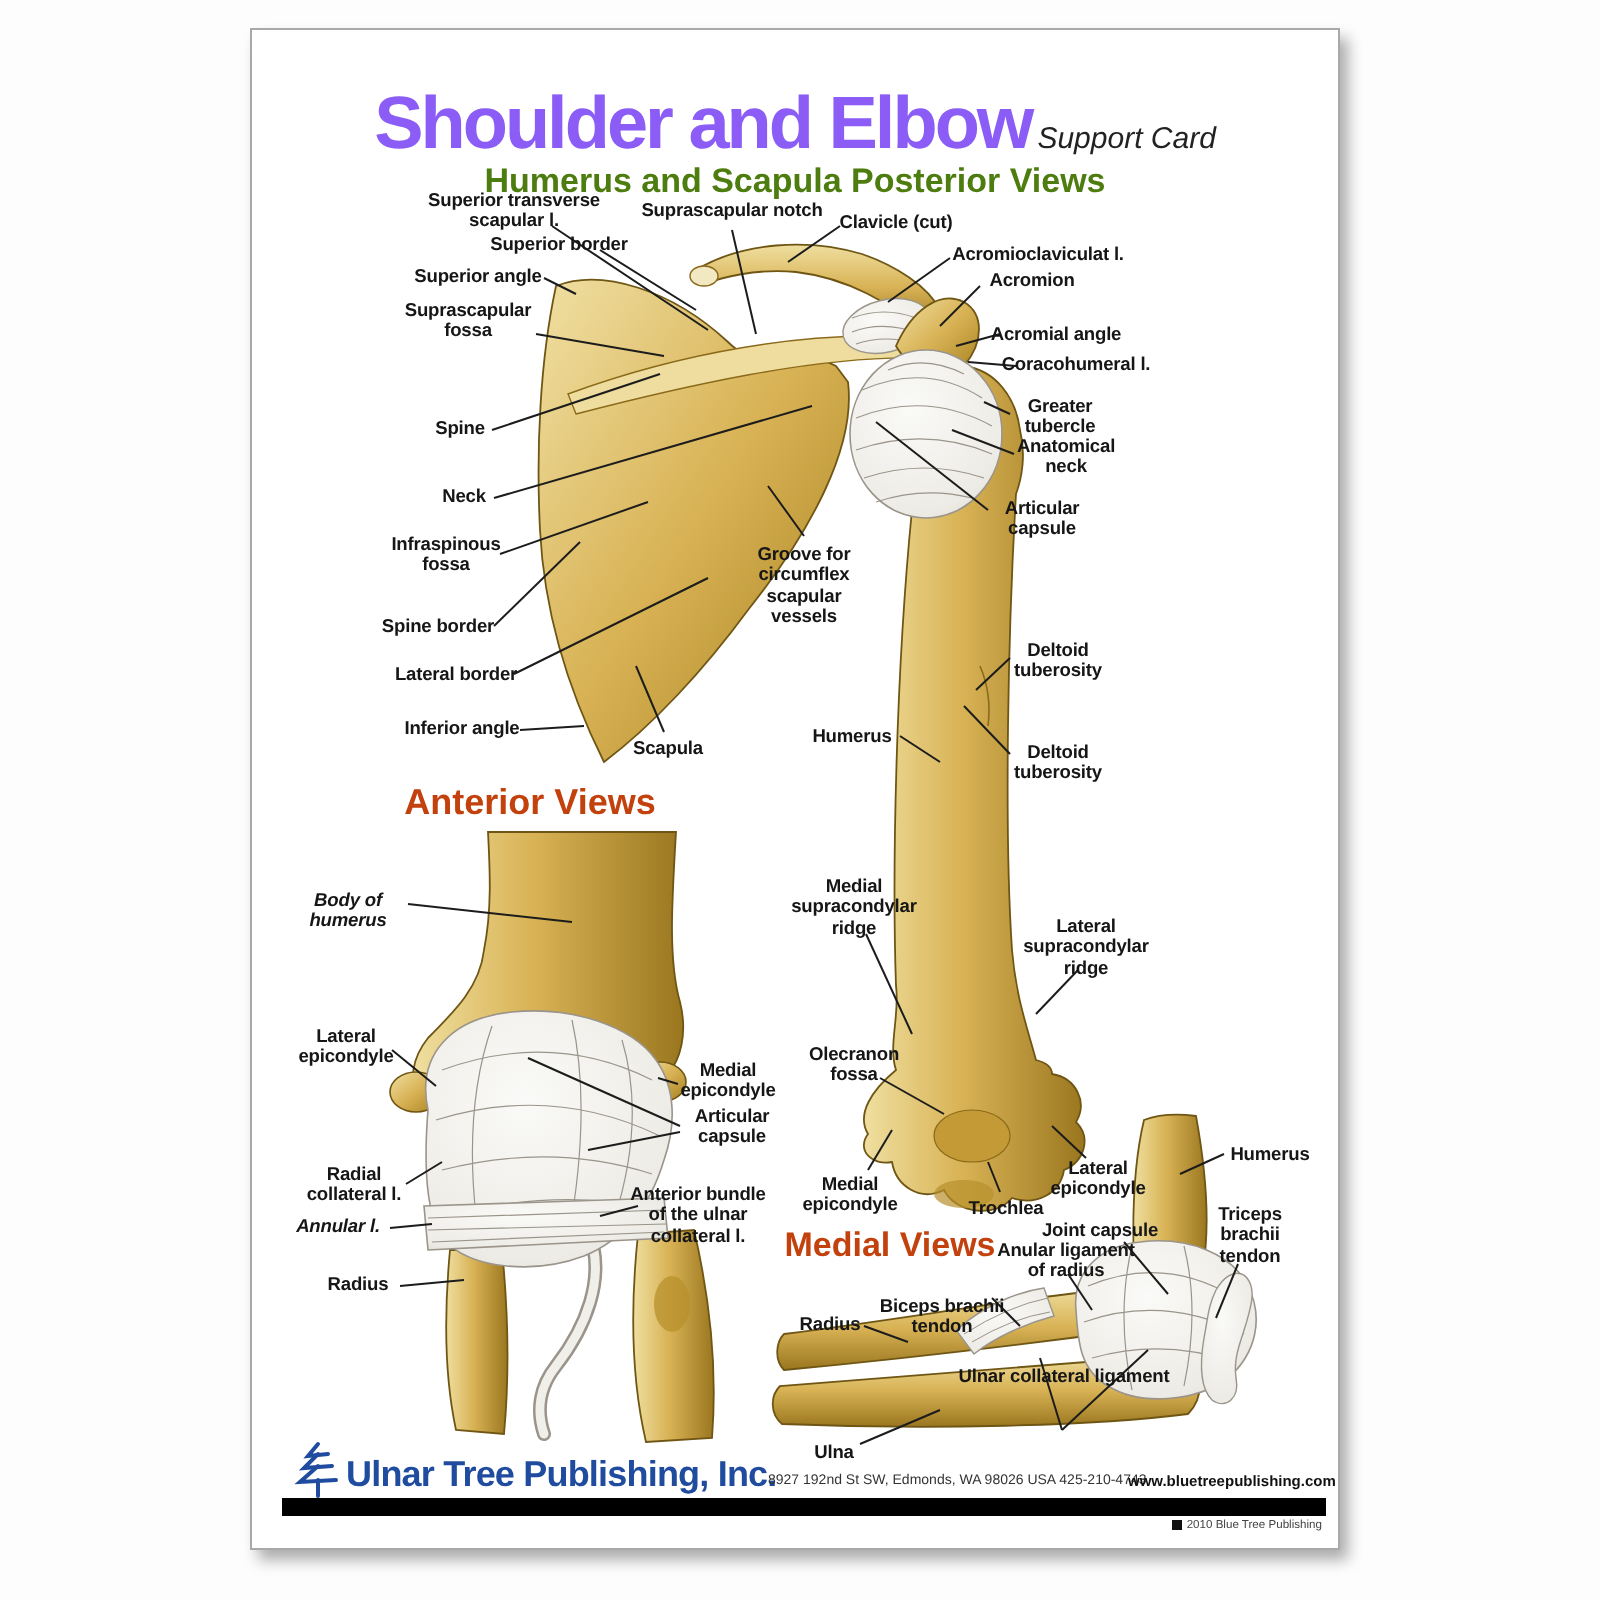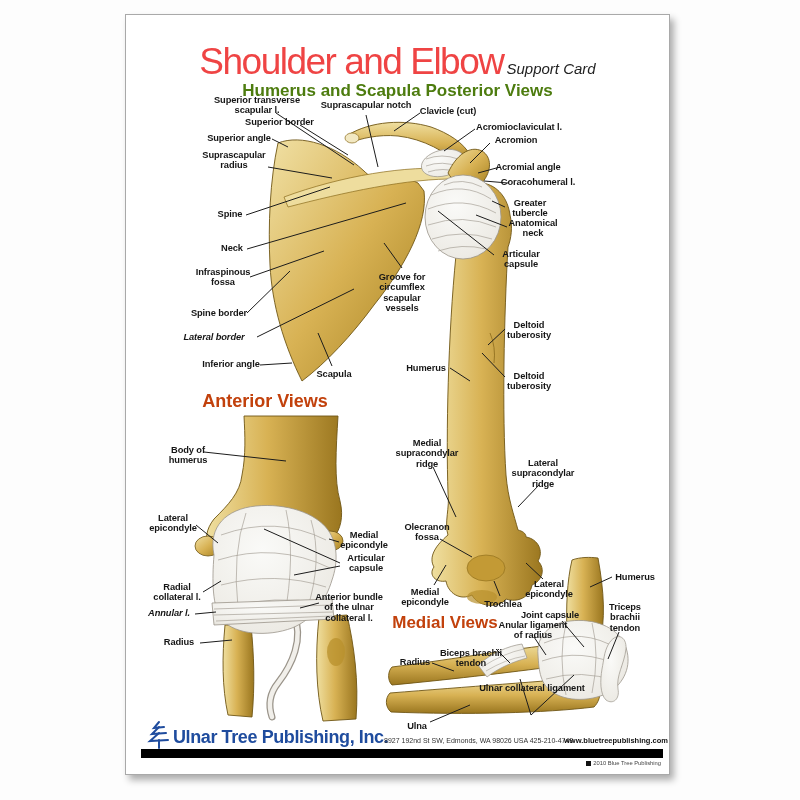--- a/index.html
+++ b/index.html
@@ -1,21 +1,21 @@
 <!DOCTYPE html>
 <html><head>
 <meta charset="utf-8">
 <style>
   html,body{margin:0;padding:0;background:#fdfdfd;}
   #stage{position:relative;width:800px;height:800px;background:#fdfdfd;overflow:hidden;
          font-family:"Liberation Sans",sans-serif;}
   #card{position:absolute;left:125px;top:14px;width:543px;height:759px;background:#ffffff;
         border:1px solid #a9a9a9;box-shadow:4px 5px 7px rgba(0,0,0,0.32);}
   #titleRow{position:absolute;left:0;top:26px;width:100%;text-align:center;white-space:nowrap;}
-  #mainTitle{font-size:37px;font-weight:normal;color:#ef4444;letter-spacing:-1.5px;}
+  #mainTitle{font-size:37px;font-weight:bold;color:#8b5cf6;letter-spacing:-1.5px;}
   #titleSuffix{font-size:15px;font-style:italic;color:#222;margin-left:3px;}
   #subtitle{position:absolute;left:0;top:66px;width:100%;text-align:center;
             font-size:17px;font-weight:bold;color:#4d7c0f;}
   .sectionHead{position:absolute;transform:translateX(-50%);font-weight:bold;color:#c2410c;white-space:nowrap;}
   #anteriorHead{font-size:18px;}
   #medialHead{font-size:17px;}
   .lbl{position:absolute;transform:translateX(-50%);text-align:center;
        font-size:9.3px;line-height:1.12;font-weight:bold;color:#161616;
        white-space:pre-line;letter-spacing:-0.1px;}
   #art{position:absolute;left:0;top:0;width:543px;height:759px;}
@@ -183,60 +183,60 @@
     <div id="labels">
         <div class="lbl" style="left: 107px; top: 80px; margin-left: 24px;">Superior transverse
 scapular l.</div>
         <div class="lbl" style="left: 240px; top: 85px;">Suprascapular notch</div>
         <div class="lbl" style="left: 322px; top: 91px;">Clavicle (cut)</div>
         <div class="lbl" style="left: 136px; top: 102px; padding-left: 35px;">Superior border</div>
         <div class="lbl" style="left: 393px; top: 107px;">Acromioclaviculat l.</div>
         <div class="lbl" style="left: 113px; top: 118px;">Superior angle</div>
         <div class="lbl" style="left: 390px; top: 120px;">Acromion</div>
         <div class="lbl" style="left: 108px; top: 135px;">Suprascapular
-radius</div>
+fossa</div>
         <div class="lbl" style="left: 402px; top: 147px;">Acromial angle</div>
         <div class="lbl" style="left: 412px; top: 162px;">Coracohumeral l.</div>
         <div class="lbl" style="left: 404px; top: 183px;">Greater
 tubercle</div>
         <div class="lbl" style="left: 104px; top: 194px;">Spine</div>
         <div class="lbl" style="left: 407px; top: 203px;">Anatomical
 neck</div>
         <div class="lbl" style="left: 106px; top: 228px;">Neck</div>
         <div class="lbl" style="left: 395px; top: 234px;">Articular
 capsule</div>
         <div class="lbl" style="left: 97px; top: 252px;">Infraspinous
 fossa</div>
         <div class="lbl" style="left: 276px; top: 257px;">Groove for
 circumflex
 scapular
 vessels</div>
         <div class="lbl" style="left: 93px; top: 293px;">Spine border</div>
         <div class="lbl" style="left: 403px; top: 305px;">Deltoid
 tuberosity</div>
-        <div class="lbl" style="left: 88px; top: 317px; font-style: italic;">Lateral border</div>
+        <div class="lbl" style="left: 102px; top: 317px;">Lateral border</div>
         <div class="lbl" style="left: 105px; top: 344px;">Inferior angle</div>
         <div class="lbl" style="left: 208px; top: 354px;">Scapula</div>
         <div class="lbl" style="left: 300px; top: 348px;">Humerus</div>
         <div class="lbl" style="left: 403px; top: 356px;">Deltoid
 tuberosity</div>
         <div class="lbl" style="left: 301px; top: 423px;">Medial
 supracondylar
 ridge</div>
         <div class="lbl" style="left: 417px; top: 443px;">Lateral
 supracondylar
 ridge</div>
         <div class="lbl" style="left: 301px; top: 507px;">Olecranon
 fossa</div>
         <div class="lbl" style="left: 299px; top: 572px;">Medial
 epicondyle</div>
         <div class="lbl" style="left: 377px; top: 584px;">Trochlea</div>
         <div class="lbl" style="left: 423px; top: 564px;">Lateral
 epicondyle</div>
-        <div class="lbl" style="left: 62px; top: 430px;">Body of
+        <div class="lbl" style="left: 48px; top: 430px; font-style: italic;">Body of
 humerus</div>
         <div class="lbl" style="left: 47px; top: 498px;">Lateral
 epicondyle</div>
         <div class="lbl" style="left: 238px; top: 515px;">Medial
 epicondyle</div>
         <div class="lbl" style="left: 240px; top: 538px;">Articular
 capsule</div>
         <div class="lbl" style="left: 51px; top: 567px;">Radial
 collateral l.</div>
         <div class="lbl" style="left: 43px; top: 593px; font-style: italic;">Annular l.</div>

